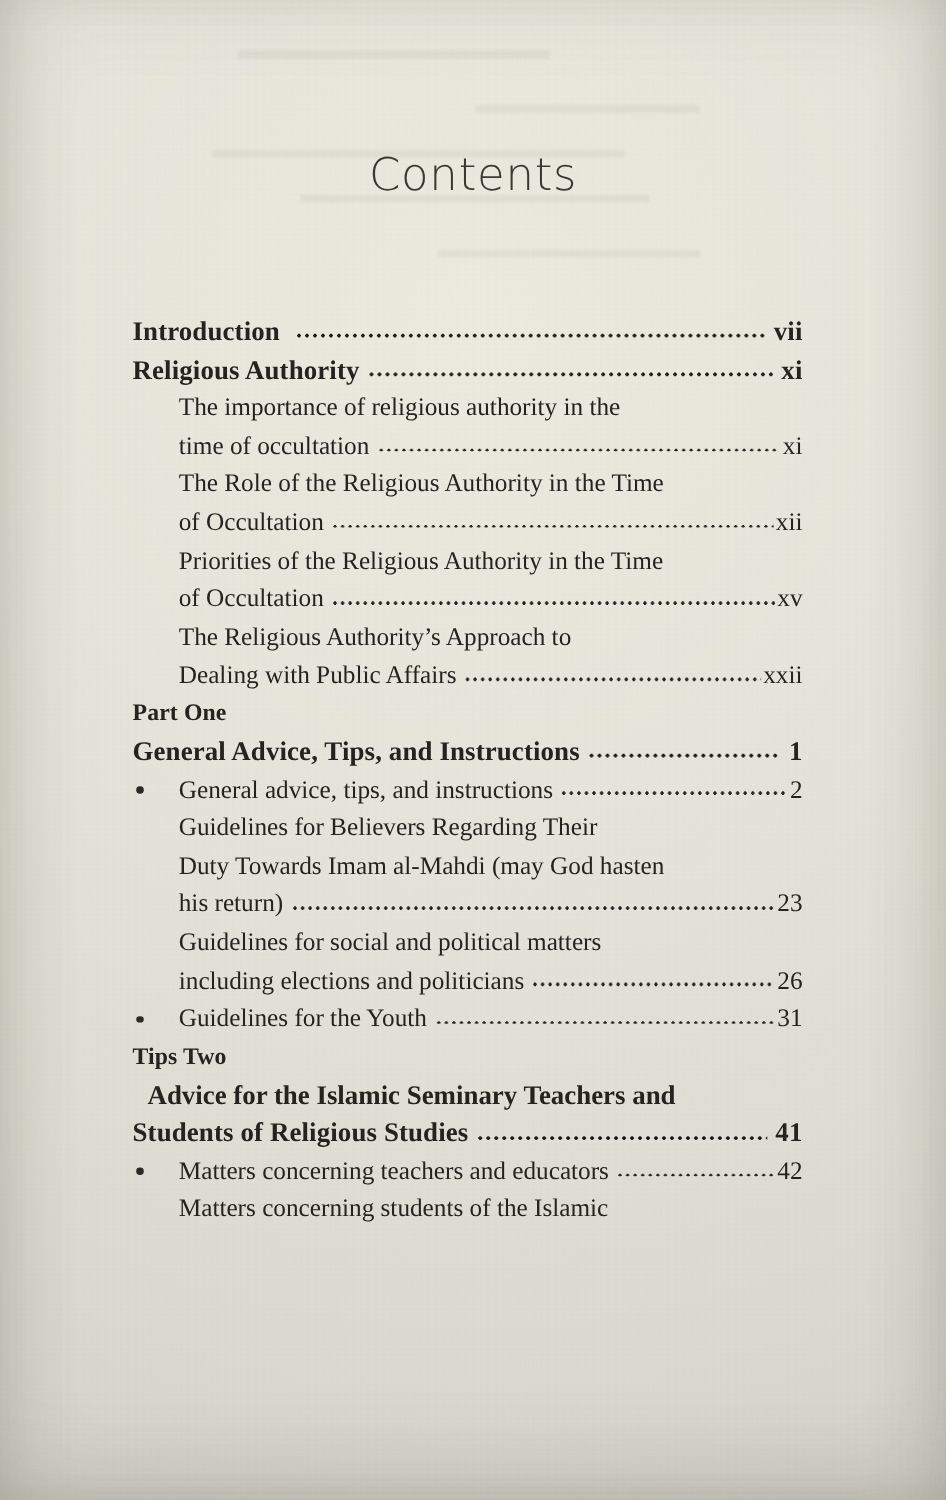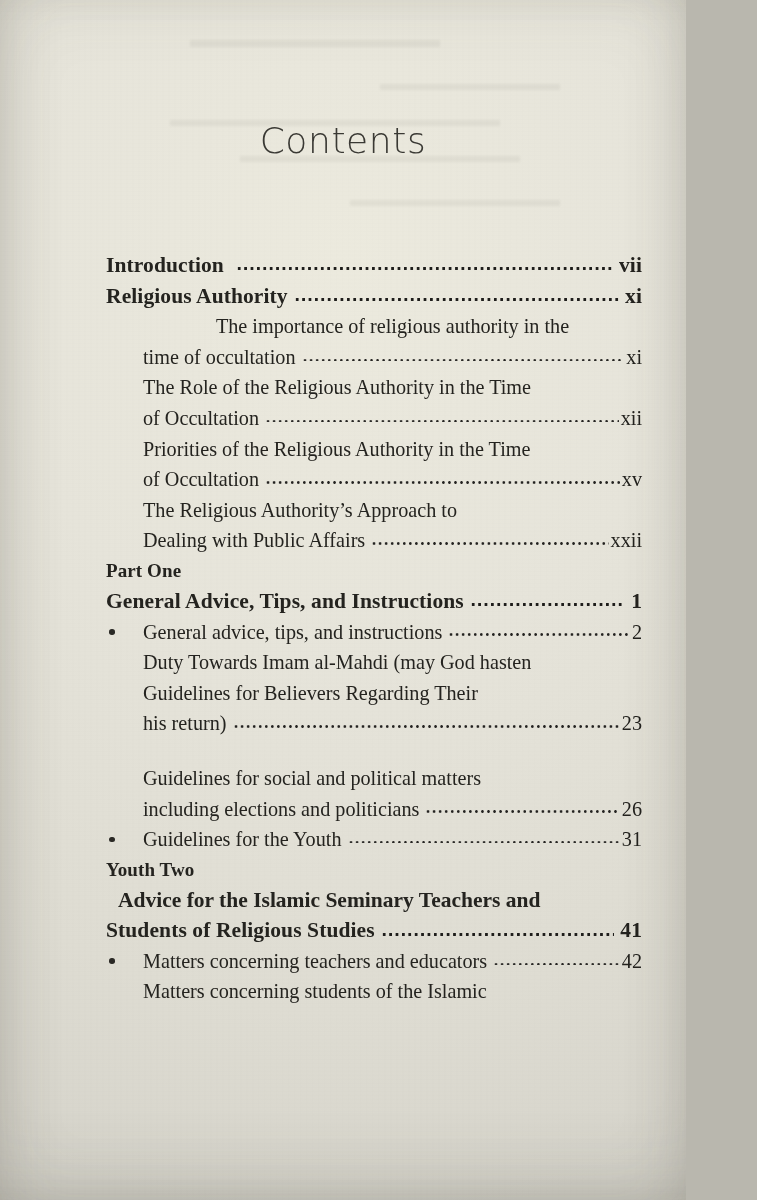--- a/index.html
+++ b/index.html
@@ -3,21 +3,21 @@
 <meta charset="utf-8">
 <title>Contents</title>
 <style>
   html, body {
     margin: 0;
     padding: 0;
     background: #b9b7ae;
   }
   .page {
     position: relative;
-    width: 686px;
+    width: 757px;
     height: 1200px;
     overflow: hidden;
     background: #e3e1d8;
     background-image:
       radial-gradient(ellipse 120% 80% at 50% 22%, #eceade 0%, #e6e4da 42%, #dedcd2 78%, #d6d4cb 100%);
     font-family: "Liberation Serif", "DejaVu Serif", serif;
     color: #24231f;
   }
 
   
@@ -172,21 +172,21 @@
       <div class="row head-row">
         <span class="txt">Introduction  </span>
         <span class="leader"></span>
         <span class="pageno gap">vii</span>
       </div>
       <div class="row head-row">
         <span class="txt">Religious Authority </span>
         <span class="leader"></span>
         <span class="pageno gap">xi</span>
       </div>
-      <div class="cont" style="position: relative; text-align: center;"><span class="bullet"></span><span class="txt">The importance of religious authority in the</span></div>
+      <div class="cont" style="position: relative;"><span class="bullet"></span><span class="txt">The importance of religious authority in the</span></div>
       <div class="row item-row bullet-row">
         <span class="txt">time of occultation </span>
         <span class="leader"></span>
         <span class="pageno">xi</span>
       </div>
       <div class="cont" style="position: relative;"><span class="bullet"></span><span class="txt">The Role of the Religious Authority in the Time</span></div>
       <div class="row item-row bullet-row">
         <span class="txt">of Occultation </span>
         <span class="leader"></span>
         <span class="pageno">xii</span>
@@ -210,41 +210,41 @@
         <span class="txt">General Advice, Tips, and Instructions </span>
         <span class="leader"></span>
         <span class="pageno gap">1</span>
       </div>
       <div class="row item-row bullet-row">
         <span class="bullet"></span>
         <span class="txt">General advice, tips, and instructions </span>
         <span class="leader"></span>
         <span class="pageno">2</span>
       </div>
+      <div class="cont" style="position: relative;"><span class="bullet"></span><span class="txt">Guidelines for Believers Regarding Their</span></div>
       <div class="cont"><span class="txt">Duty Towards Imam al-Mahdi (may God hasten</span></div>
-      <div class="cont" style="position: relative;"><span class="bullet"></span><span class="txt">Guidelines for Believers Regarding Their</span></div>
       <div class="row item-row bullet-row">
         <span class="txt">his return) </span>
         <span class="leader"></span>
         <span class="pageno">23</span>
       </div>
-      <div class="cont" style="position: relative; margin-top: 24px;"><span class="bullet"></span><span class="txt">Guidelines for social and political matters</span></div>
+      <div class="cont" style="position: relative;"><span class="bullet"></span><span class="txt">Guidelines for social and political matters</span></div>
       <div class="row item-row bullet-row">
         <span class="txt">including elections and politicians </span>
         <span class="leader"></span>
         <span class="pageno">26</span>
       </div>
       <div class="row item-row bullet-row">
         <span class="bullet"></span>
         <span class="txt">Guidelines for the Youth </span>
         <span class="leader"></span>
         <span class="pageno">31</span>
       </div>
       <div class="row part-label">
-        <span class="txt">Youth Two</span>
+        <span class="txt">Tips Two</span>
       </div>
       <div class="head-cont" style="padding-left: 0px;"><span class="txt">Advice for the Islamic Seminary Teachers and</span></div>
       <div class="row head-row">
         <span class="txt">Students of Religious Studies </span>
         <span class="leader"></span>
         <span class="pageno gap">41</span>
       </div>
       <div class="row item-row bullet-row">
         <span class="bullet"></span>
         <span class="txt">Matters concerning teachers and educators </span>

